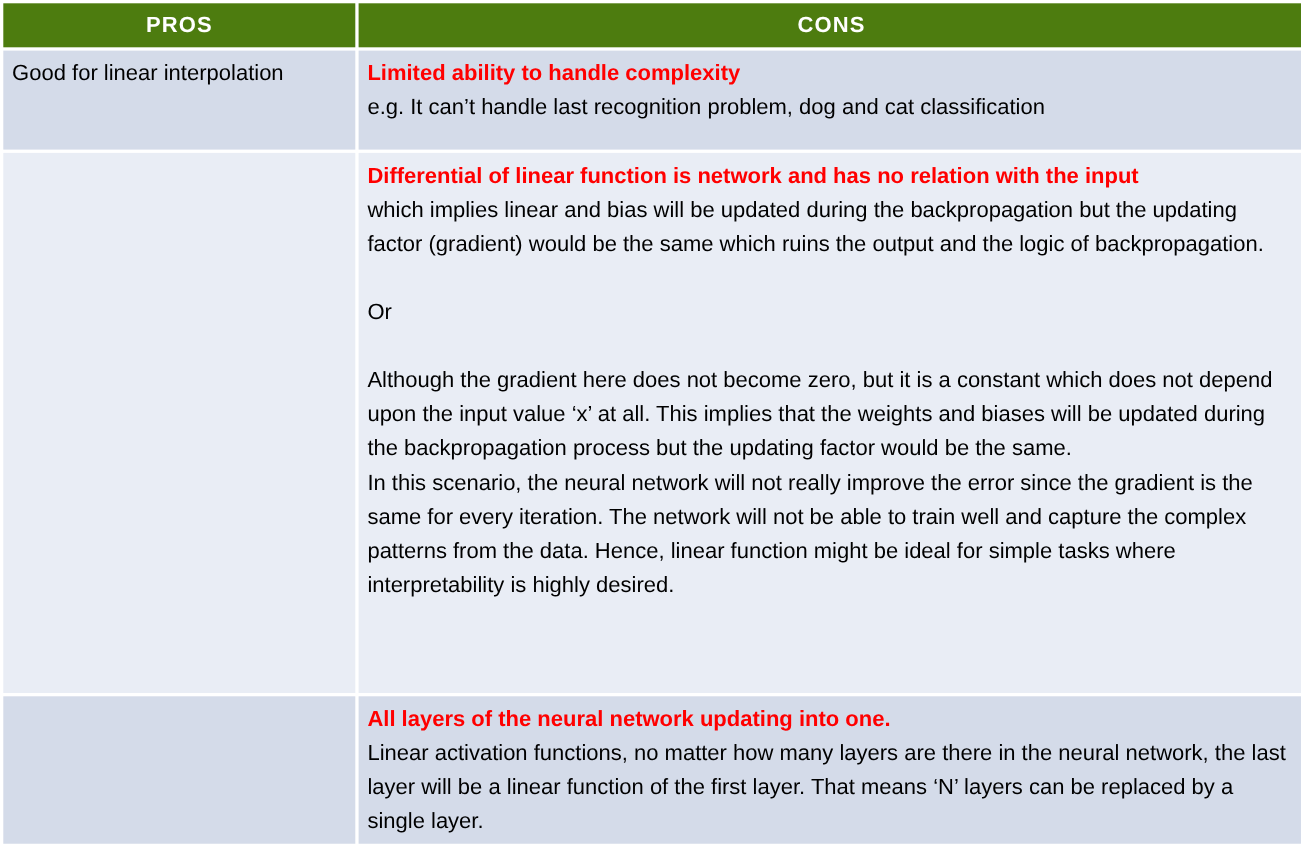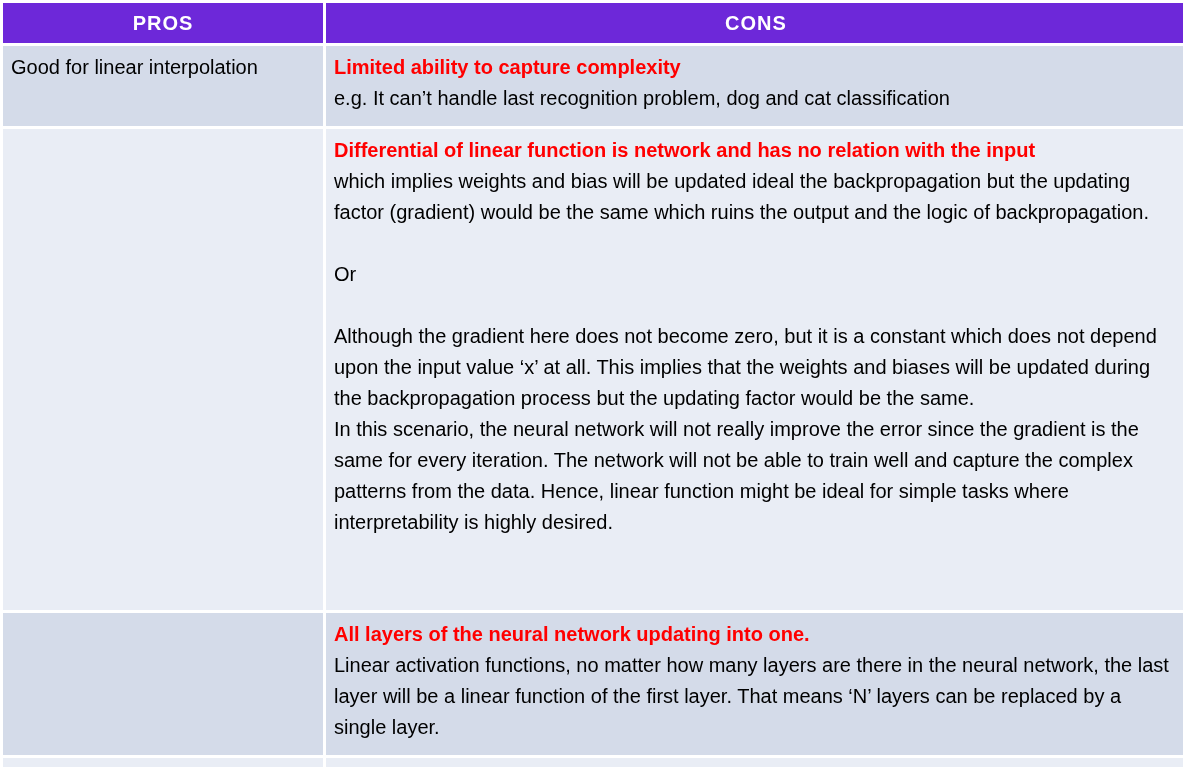--- a/index.html
+++ b/index.html
@@ -16,33 +16,33 @@
   table.pros-cons {
     border-collapse: separate;
     border-spacing: 3px;
     table-layout: fixed;
     width: 1189px;
     background: #ffffff;
   }
   col.col-pros  { width: 320px; }
   col.col-cons  { width: 860px; }
   thead th {
-    background: #6d28d9;
+    background: #4d7c0f;
     color: #ffffff;
     font-size: 20px;
     font-weight: bold;
     letter-spacing: 1px;
     text-align: center;
     vertical-align: middle;
     height: 40px;
     padding: 0;
   }
   tbody td {
     vertical-align: top;
-    padding: 6px 12px 12px 8px;
+    padding: 6px 12px 22px 8px;
     font-size: 20px;
     line-height: 31px;
     color: #000000;
   }
   tbody tr:nth-child(odd) td  { background: #d4dbe9; }
   tbody tr:nth-child(even) td { background: #e9edf5; }
   tbody tr:nth-child(1) td { height: 54px; }
   tbody tr:nth-child(2) td { height: 463px; }
   tbody tr:nth-child(3) td { height: 120px; }
   tbody tr:nth-child(4) td { height: 32px; }
@@ -64,29 +64,29 @@
       <th>PROS</th>
       <th>CONS</th>
     </tr>
   </thead>
   <tbody id="tbody">
       <tr>
         <td>
           <p>Good for linear interpolation</p>
         </td>
         <td>
-          <p class="red-bold">Limited ability to capture complexity</p>
+          <p class="red-bold">Limited ability to handle complexity</p>
           <p class="normal">e.g. It can’t handle last recognition problem, dog and cat classification</p>
         </td>
       </tr>
       <tr>
         <td></td>
         <td>
           <p class="red-bold">Differential of linear function is network and has no relation with the input</p>
-          <p class="normal">which implies weights and bias will be updated ideal the backpropagation but the updating factor (gradient) would be the same which ruins the output and the logic of backpropagation.</p>
+          <p class="normal">which implies linear and bias will be updated during the backpropagation but the updating factor (gradient) would be the same which ruins the output and the logic of backpropagation.</p>
           <p class="blank"></p>
           <p class="normal">Or</p>
           <p class="blank"></p>
           <p class="normal">Although the gradient here does not become zero, but it is a constant which does not depend upon the input value ‘x’ at all. This implies that the weights and biases will be updated during the backpropagation process but the updating factor would be the same.</p>
           <p class="normal">In this scenario, the neural network will not really improve the error since the gradient is the same for every iteration. The network will not be able to train well and capture the complex patterns from the data. Hence, linear function might be ideal for simple tasks where interpretability is highly desired.</p>
         </td>
       </tr>
       <tr>
         <td></td>
         <td>

